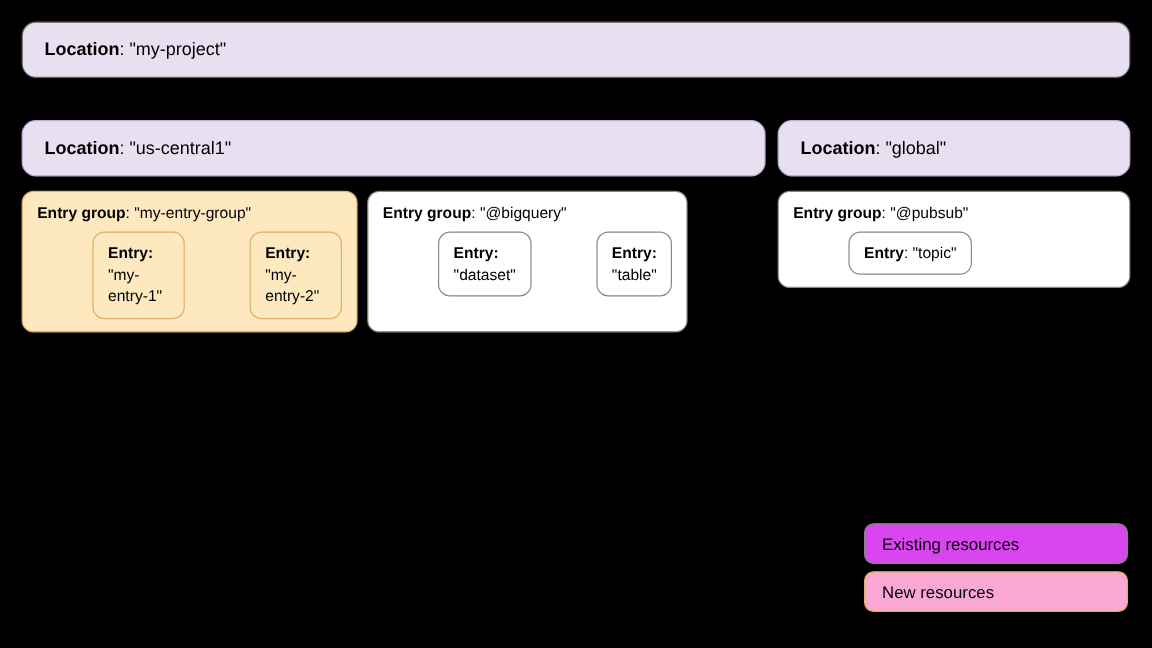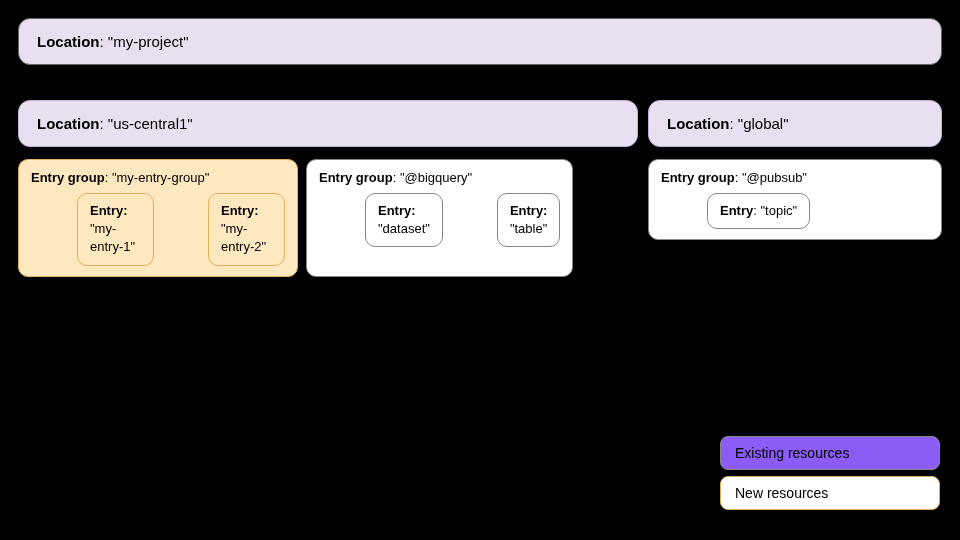--- a/index.html
+++ b/index.html
@@ -92,25 +92,25 @@
 
     .legend-box {
       width: 220px;
       padding: 8px 14px;
       border-radius: 8px;
       font-size: 14px;
       border: 1.5px solid #888;
     }
 
     .legend-box.white {
-      background: #8b5cf6;
+      background: #d946ef;
     }
 
     .legend-box.orange {
-      background: #ffffff;
+      background: #f9a8d4;
       border-color: #e0b060;
     }
   </style>
 </head>
 <body>
 
 <div style="position:absolute; top:18px; left:18px; right:18px;">
   <div class="project-box">
     <span class="label-bold">Location</span>:&nbsp;<span>"my-project"</span>
   </div>

